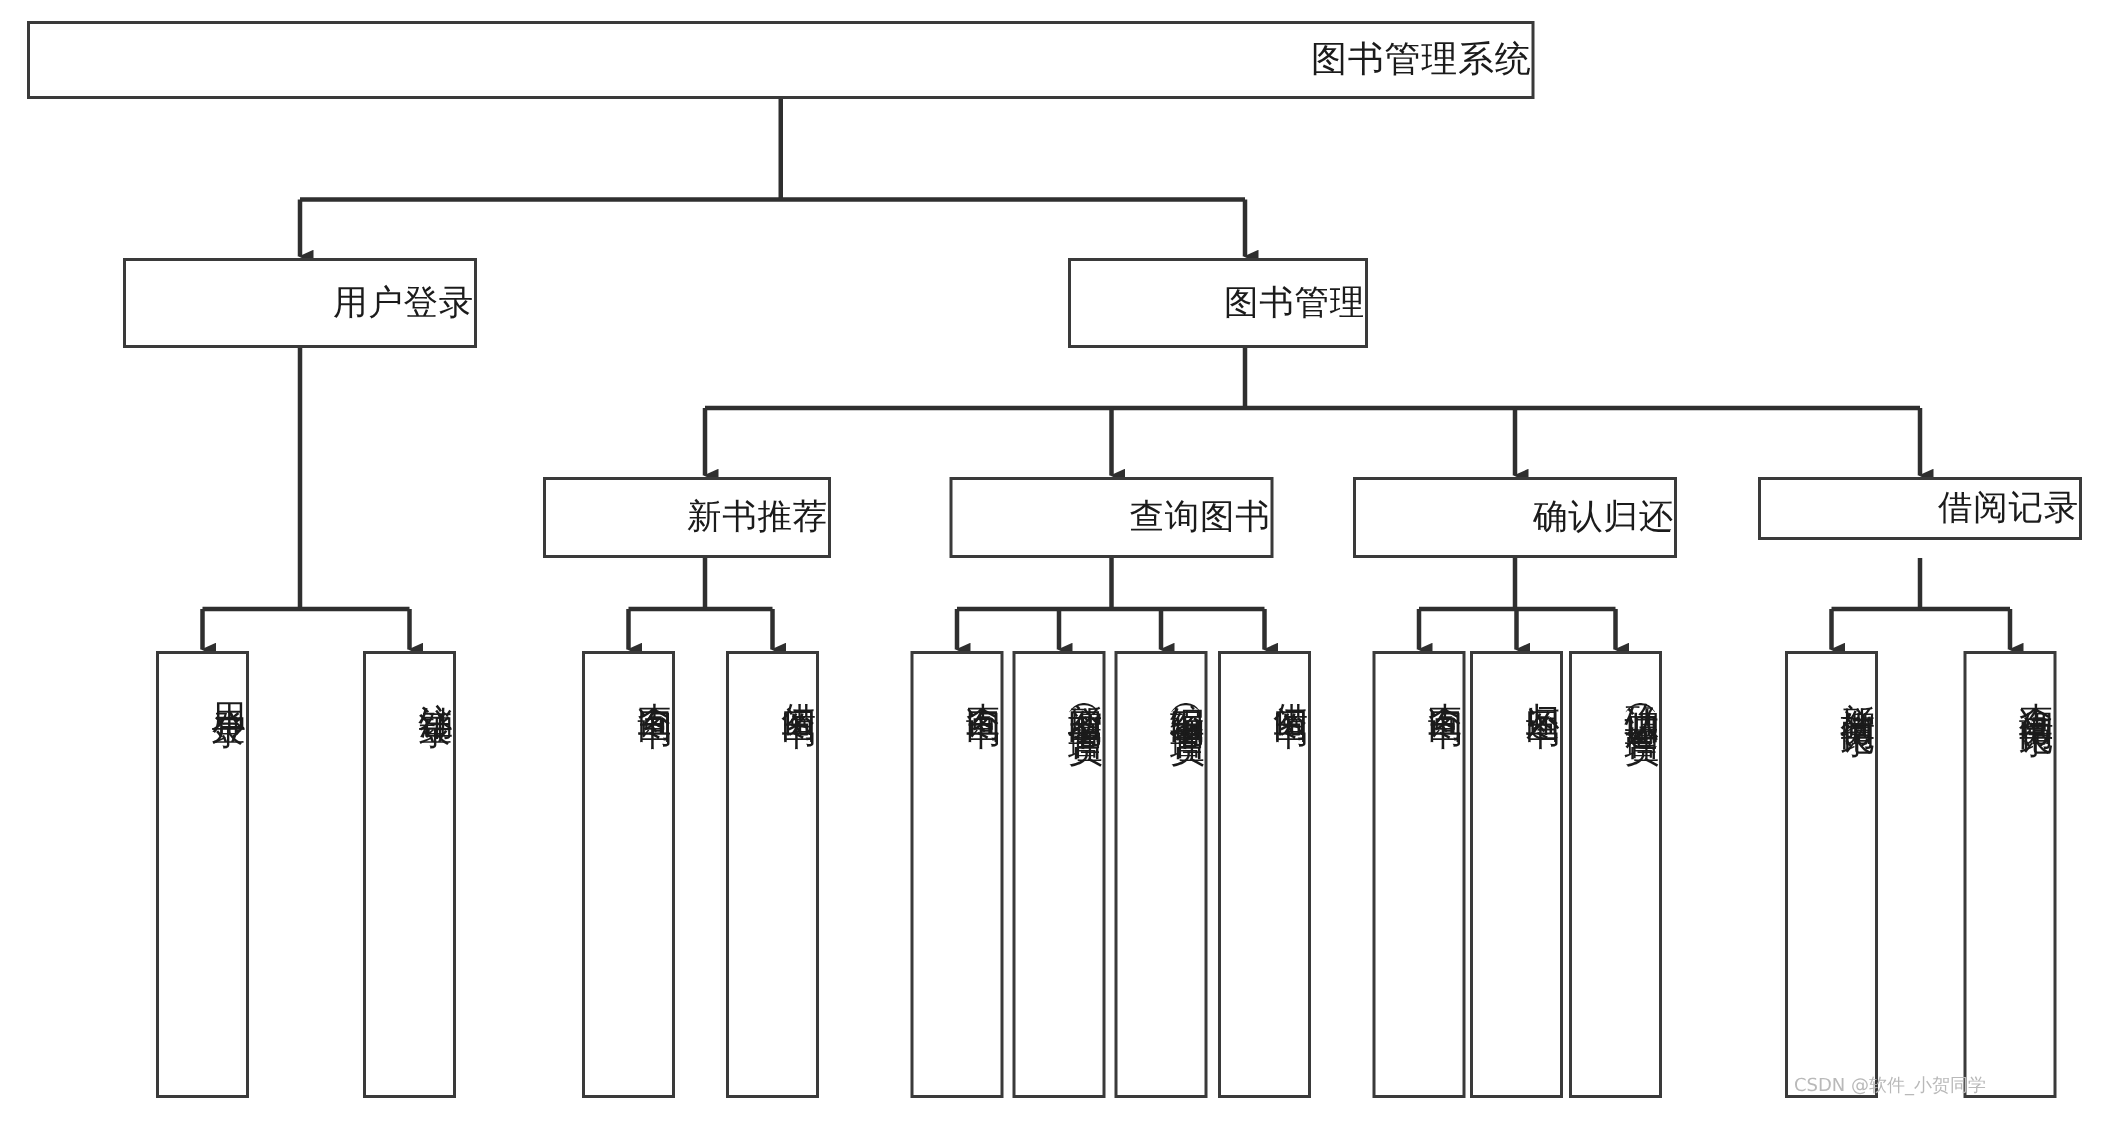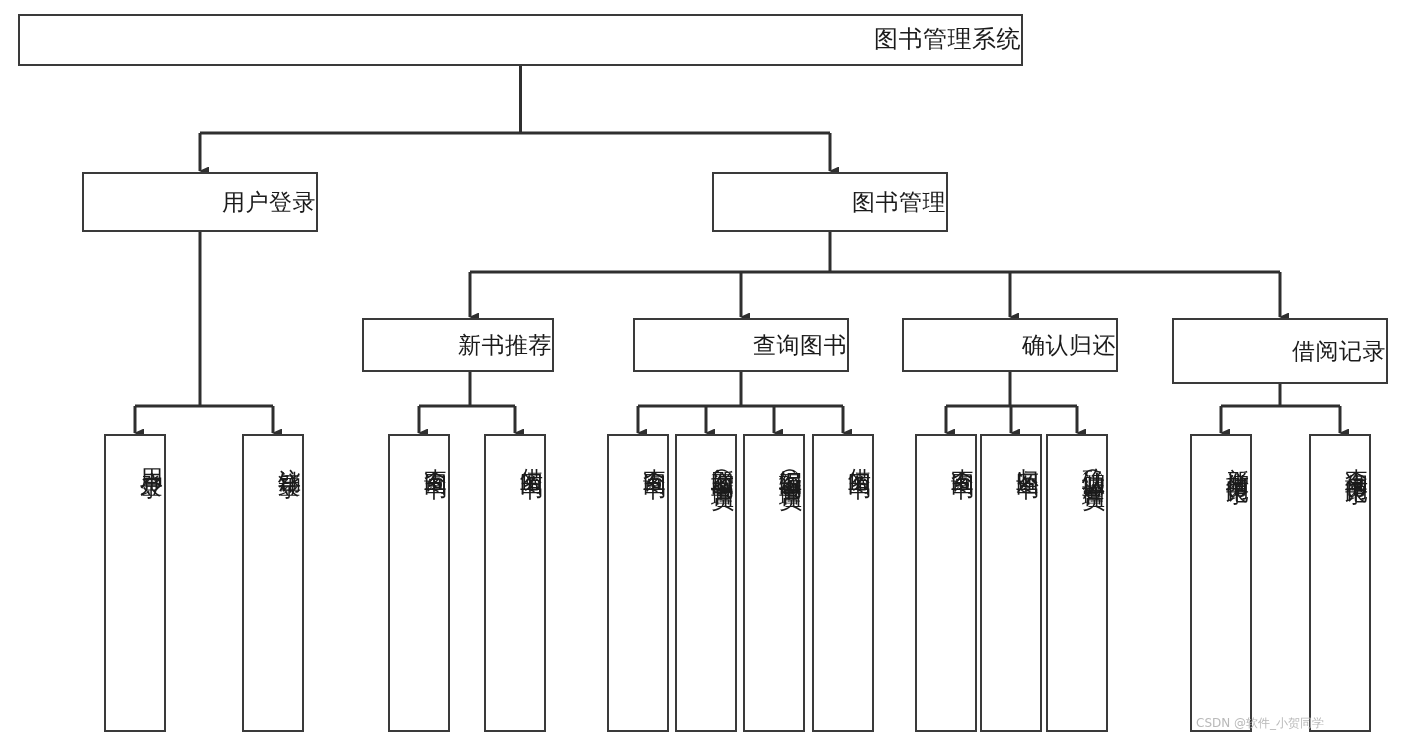--- a/index.html
+++ b/index.html
@@ -118,33 +118,33 @@
       </g>
   </svg>
 
   <div id="node-layer">
       <div class="node root" style="left: 18px; top: 14px; width: 1005px; height: 52px; border-color: rgb(58, 58, 58); background: rgb(255, 255, 255);">
         <div class="node-label" style="color: rgb(27, 27, 27);">图书管理系统</div>
       </div>
       <div class="node" style="left: 82px; top: 172px; width: 236px; height: 60px; border-color: rgb(58, 58, 58); background: rgb(255, 255, 255);">
         <div class="node-label" style="color: rgb(27, 27, 27);">用户登录</div>
       </div>
-      <div class="node" style="left: 712px; top: 172px; width: 236px; height: 60px; border-color: rgb(58, 58, 58); background: rgb(255, 255, 255);">
+      <div class="node" style="left: 712px; top: 172px; width: 200px; height: 60px; border-color: rgb(58, 58, 58); background: rgb(255, 255, 255);">
         <div class="node-label" style="color: rgb(27, 27, 27);">图书管理</div>
       </div>
       <div class="node" style="left: 362px; top: 318px; width: 192px; height: 54px; border-color: rgb(58, 58, 58); background: rgb(255, 255, 255);">
         <div class="node-label" style="color: rgb(27, 27, 27);">新书推荐</div>
       </div>
       <div class="node" style="left: 633px; top: 318px; width: 216px; height: 54px; border-color: rgb(58, 58, 58); background: rgb(255, 255, 255);">
         <div class="node-label" style="color: rgb(27, 27, 27);">查询图书</div>
       </div>
       <div class="node" style="left: 902px; top: 318px; width: 216px; height: 54px; border-color: rgb(58, 58, 58); background: rgb(255, 255, 255);">
         <div class="node-label" style="color: rgb(27, 27, 27);">确认归还</div>
       </div>
-      <div class="node" style="left: 1172px; top: 318px; width: 216px; height: 66px; border-color: rgb(58, 58, 58); background: rgb(255, 255, 255);">
+      <div class="node" style="left: 1172px; top: 318px; width: 216px; height: 42px; border-color: rgb(58, 58, 58); background: rgb(255, 255, 255);">
         <div class="node-label" style="color: rgb(27, 27, 27);">借阅记录</div>
       </div>
       <div class="node leaf" style="left: 104px; top: 434px; width: 62px; height: 298px; border-color: rgb(58, 58, 58); background: rgb(255, 255, 255);">
         <div class="node-label" style="color: rgb(27, 27, 27);">用户登录</div>
       </div>
       <div class="node leaf" style="left: 242px; top: 434px; width: 62px; height: 298px; border-color: rgb(58, 58, 58); background: rgb(255, 255, 255);">
         <div class="node-label" style="color: rgb(27, 27, 27);">注销登录</div>
       </div>
       <div class="node leaf" style="left: 388px; top: 434px; width: 62px; height: 298px; border-color: rgb(58, 58, 58); background: rgb(255, 255, 255);">
         <div class="node-label" style="color: rgb(27, 27, 27);">查询图书</div>

